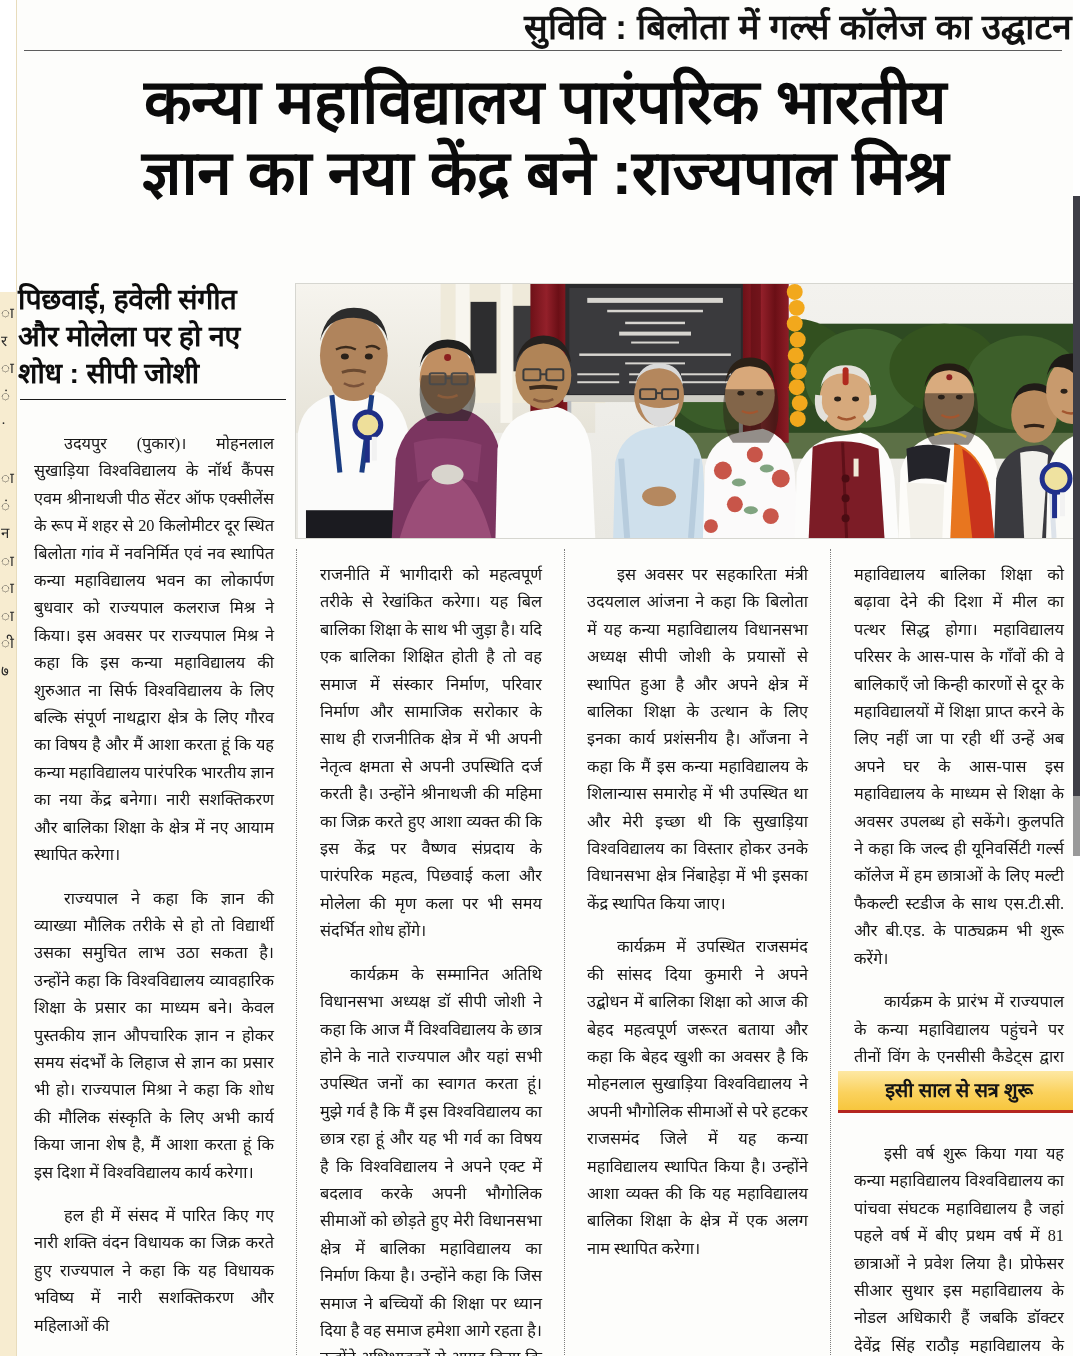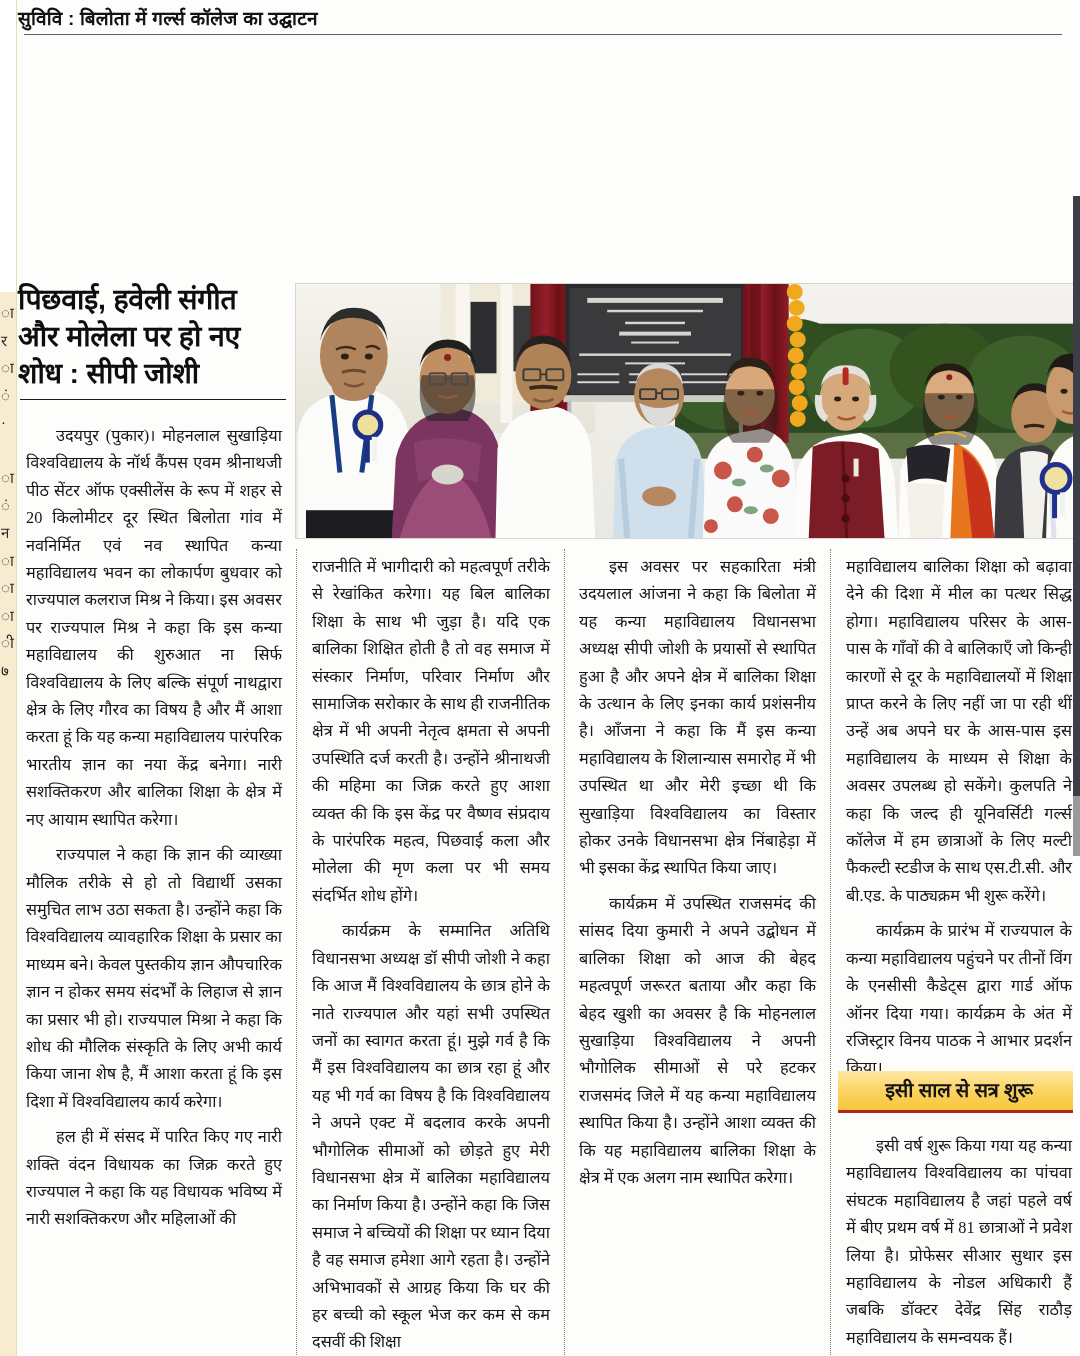--- a/index.html
+++ b/index.html
@@ -69,24 +69,24 @@
     background: #9a9a9a;
   }
 
   .content {
     position: absolute;
     left: 18px; right: 8px; top: 0; bottom: 0;
   }
 
   
   .kicker {
-    text-align: left;
+    text-align: right;
     font-family: "Liberation Sans", sans-serif;
     font-weight: bold;
-    font-size: 19px;
+    font-size: 35px;
     letter-spacing: 0.2px;
     color: #121212;
     padding-top: 9px;
     line-height: 1.0;
   }
   .kicker-rule {
     border-bottom: 1.6px solid #5d5d5d;
     margin: 6px 10px 0 6px;
   }
 
@@ -150,21 +150,21 @@
     position: absolute;
     top: 0;
     font-size: 16.3px;
     line-height: 27.4px;
     color: #161616;
     text-align: justify;
     text-justify: inter-word;
     overflow: hidden;
     hyphens: none;
   }
-  .col p { text-indent: 30px; margin: 8px; }
+  .col p { text-indent: 30px; margin: 16px; }
   .col p.noindent { text-indent: 0; }
 
   .col-1 { left: 0px;   width: 272px; top: 0;     height: 1075px; }
   .col-2 { left: 286px; width: 254px; top: 264px; height: 811px; }
   .col-3 { left: 553px; width: 253px; top: 264px; height: 811px; }
   .col-4 { left: 820px; width: 242px; top: 264px; height: 538px; }
   .col-4b{ left: 820px; width: 242px; top: 843px; height: 232px; }
 
   
   .col-1 { padding-top: 133px; }
@@ -236,20 +236,22 @@
   <div class="bleed-right">
     <div class="bleed-right-bar"></div>
     <div class="bleed-right-bar2"></div>
   </div>
 
   <div class="content">
 
     <div class="kicker">सुविवि : बिलोता में गर्ल्स कॉलेज का उद्घाटन</div>
     <div class="kicker-rule"></div>
 
+    <div class="headline">कन्या महाविद्यालय पारंपरिक भारतीय
+ज्ञान का नया केंद्र बने :राज्यपाल मिश्र</div>
 
     <div class="body-region">
 
       <div class="vrule r1"></div>
       <div class="vrule r2"></div>
       <div class="vrule r3"></div>
 
       <div class="subhead-block">
         <div class="subhead">पिछवाई, हवेली संगीत
 और मोलेला पर हो नए

